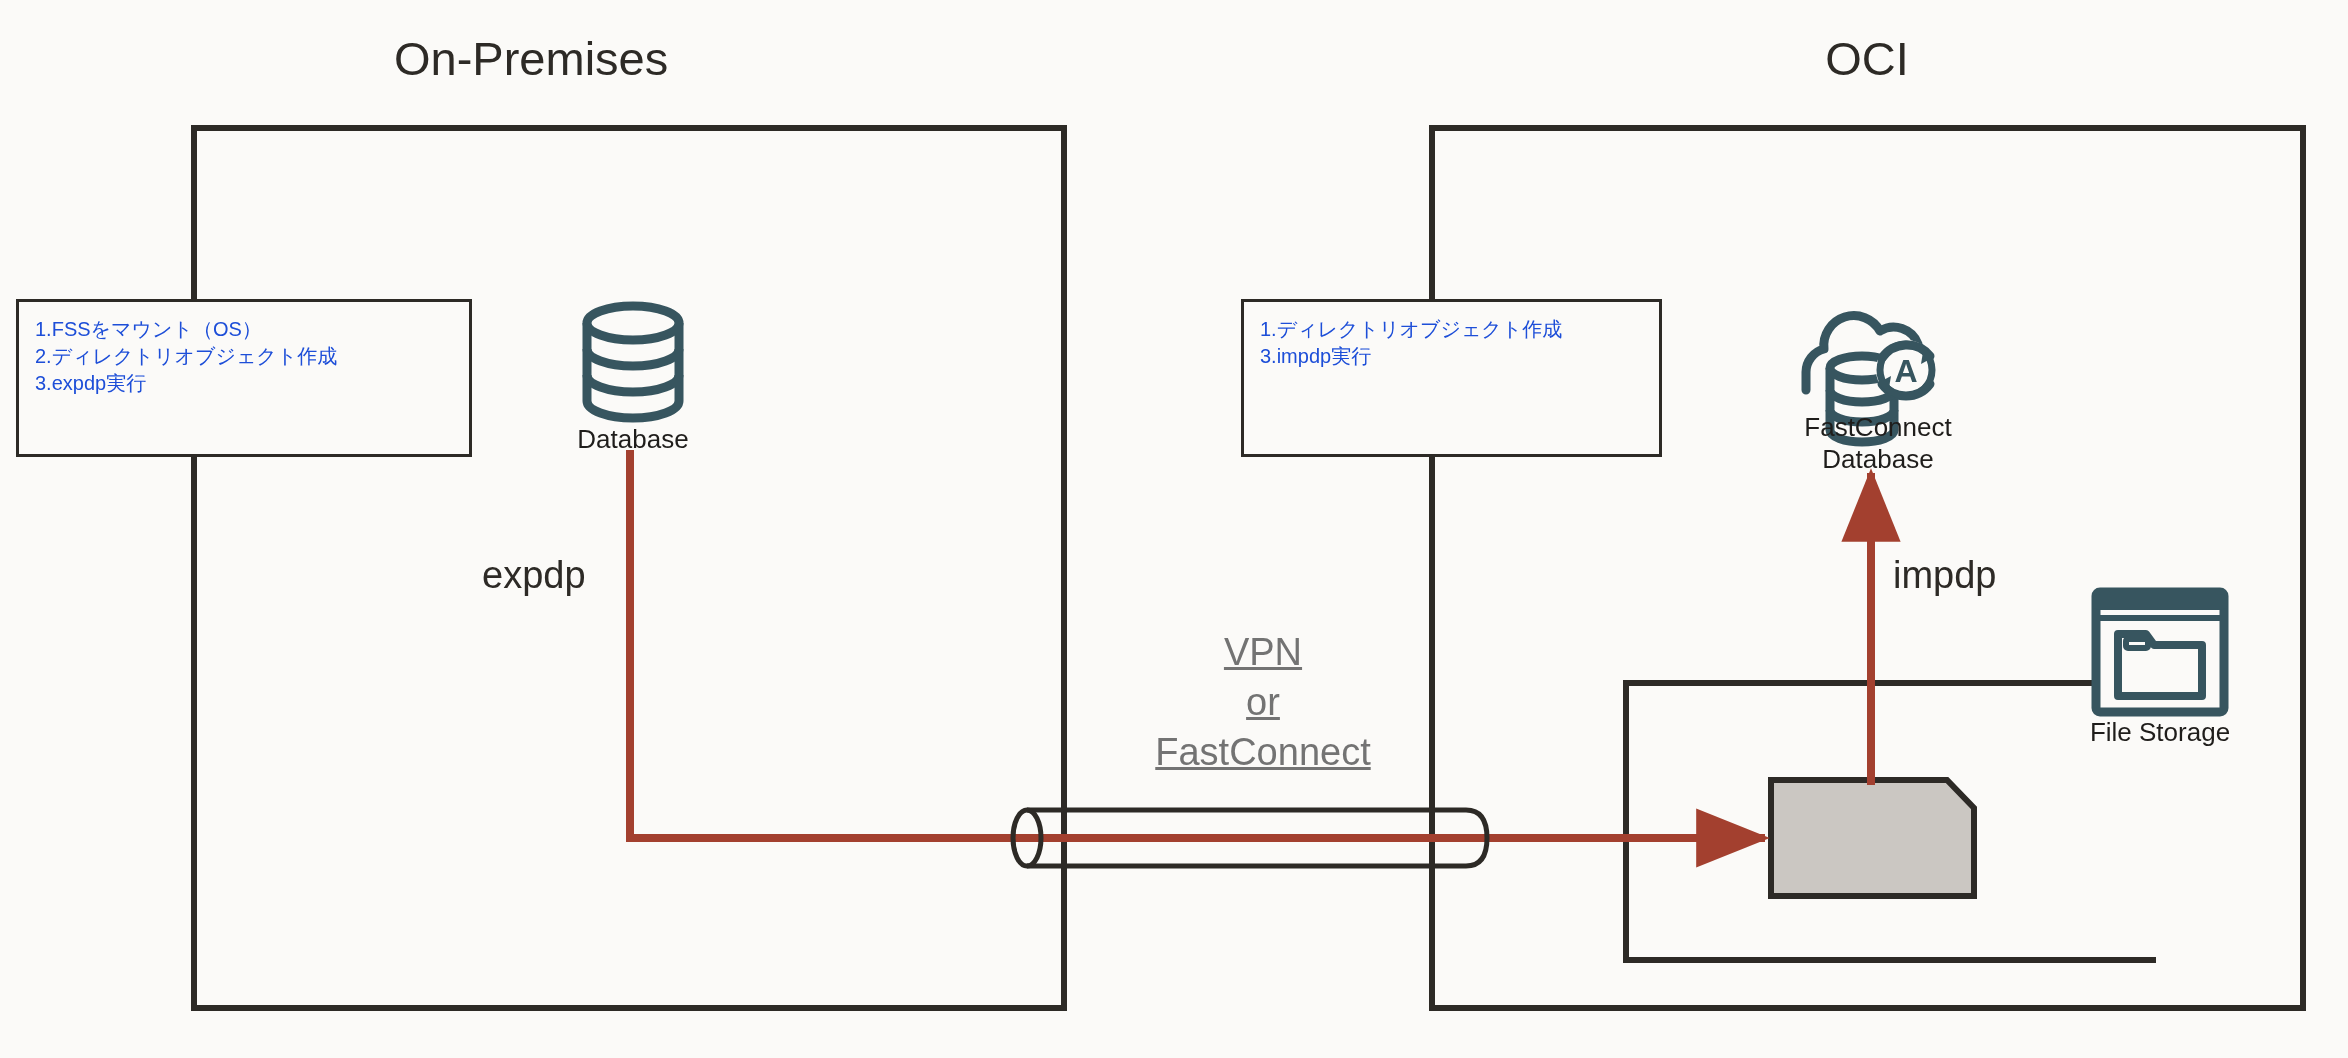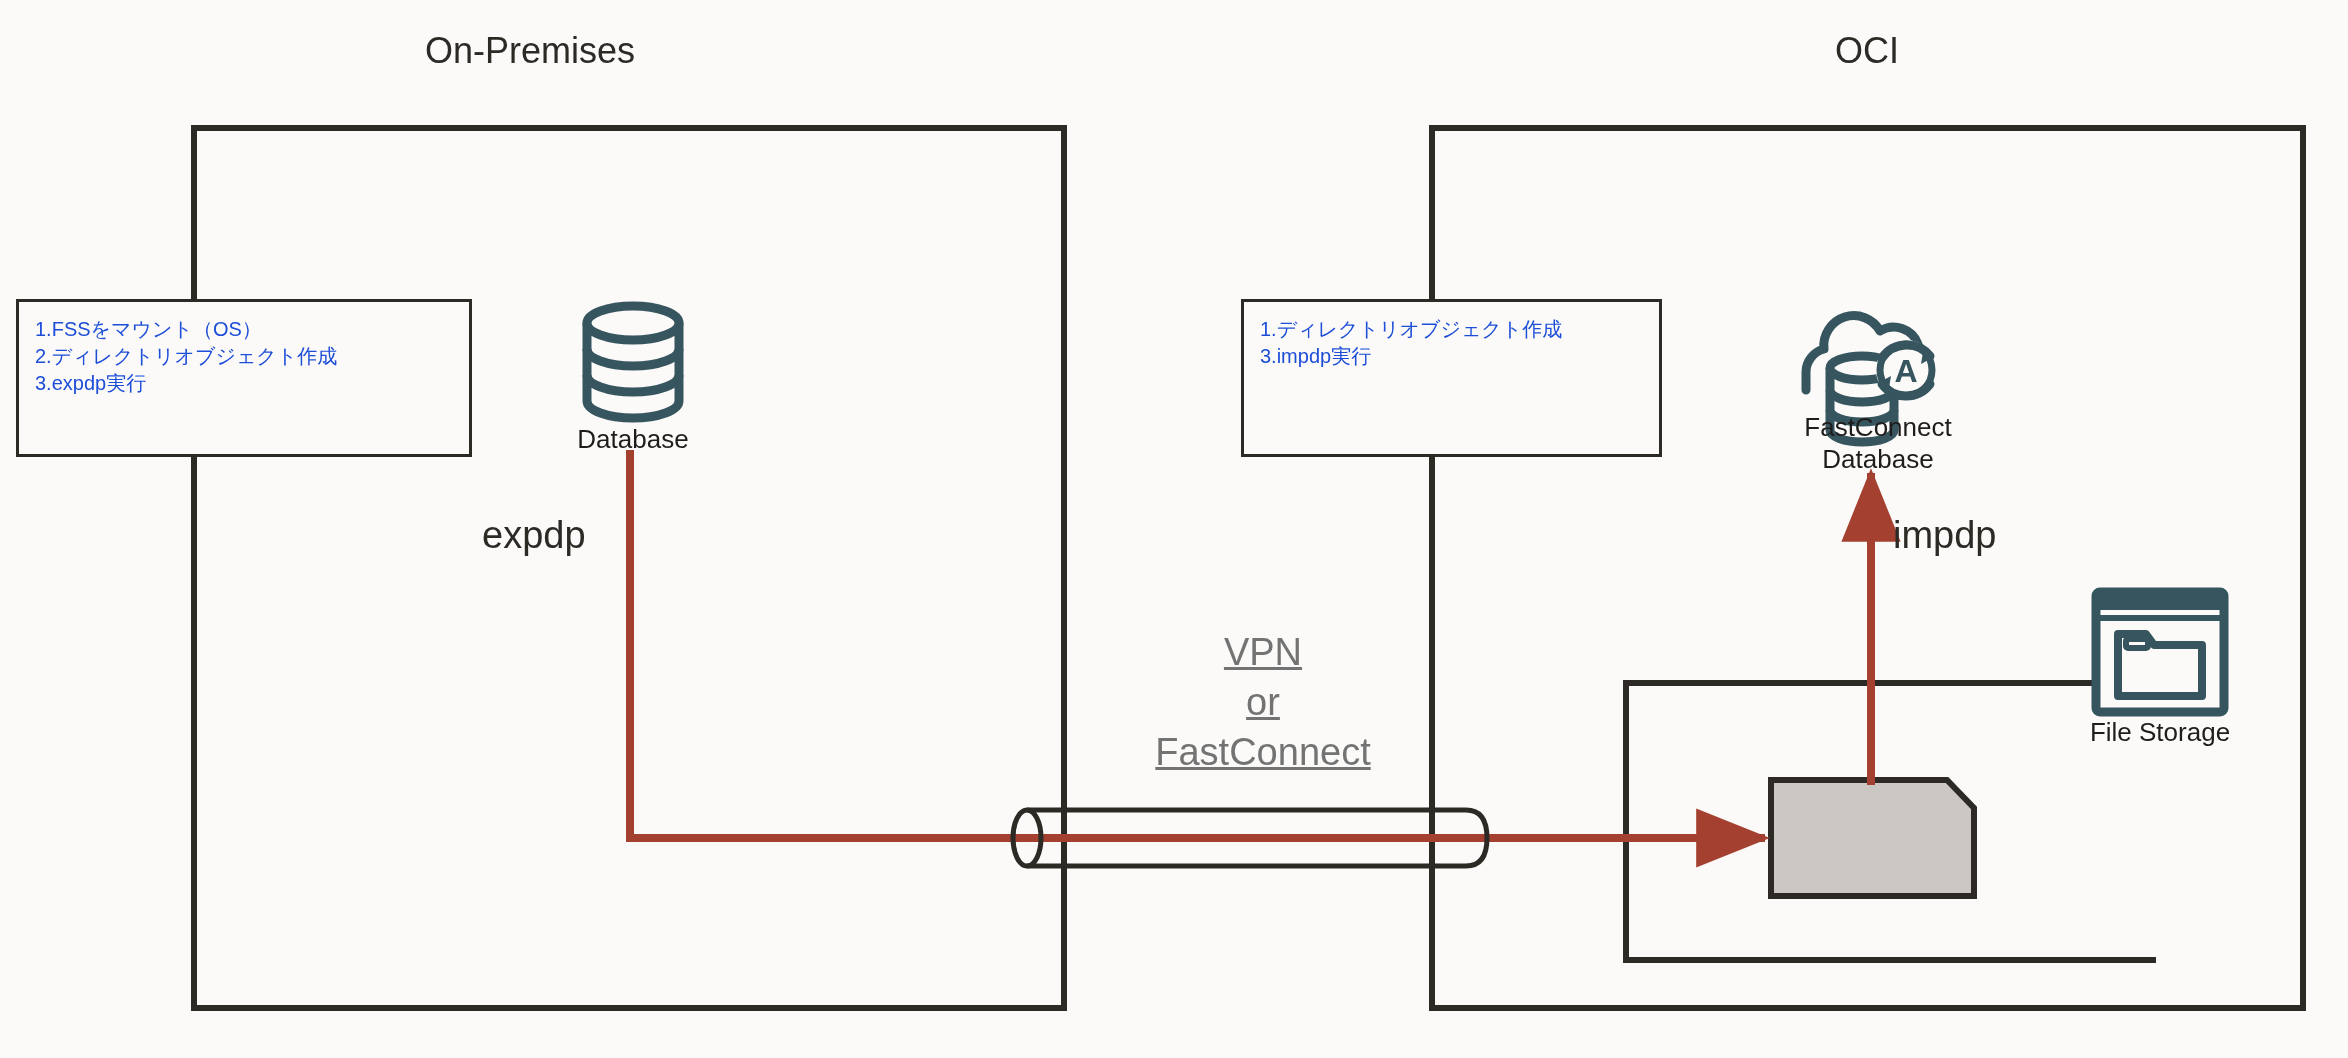--- a/index.html
+++ b/index.html
@@ -24,38 +24,39 @@
     top: 0;
     width: 2348px;
     height: 1058px;
   }
   .txt {
     position: absolute;
     white-space: pre;
     line-height: 1.30;
   }
   .zone-title {
-    font-size: 36px;
+    font-size: 47px;
     color: #2d2a26;
     text-align: center;
   }
   .note-box {
     position: absolute;
     background: #fbfaf8;
     border: 3px solid #2d2a26;
     box-sizing: border-box;
     padding: 14px 16px 16px 16px;
     font-size: 20px;
     line-height: 1.36;
     color: #1d4ed8;
   }
   .note-line { white-space: pre; display: block; }
   .flow-label {
     font-size: 38px;
     color: #2d2a26;
+    margin-top: 40px;
   }
   .pipe-label {
     font-size: 38px;
     color: #737373;
     text-align: center;
     line-height: 1.32;
     text-decoration: underline;
   }
   .icon-caption {
     position: absolute;

